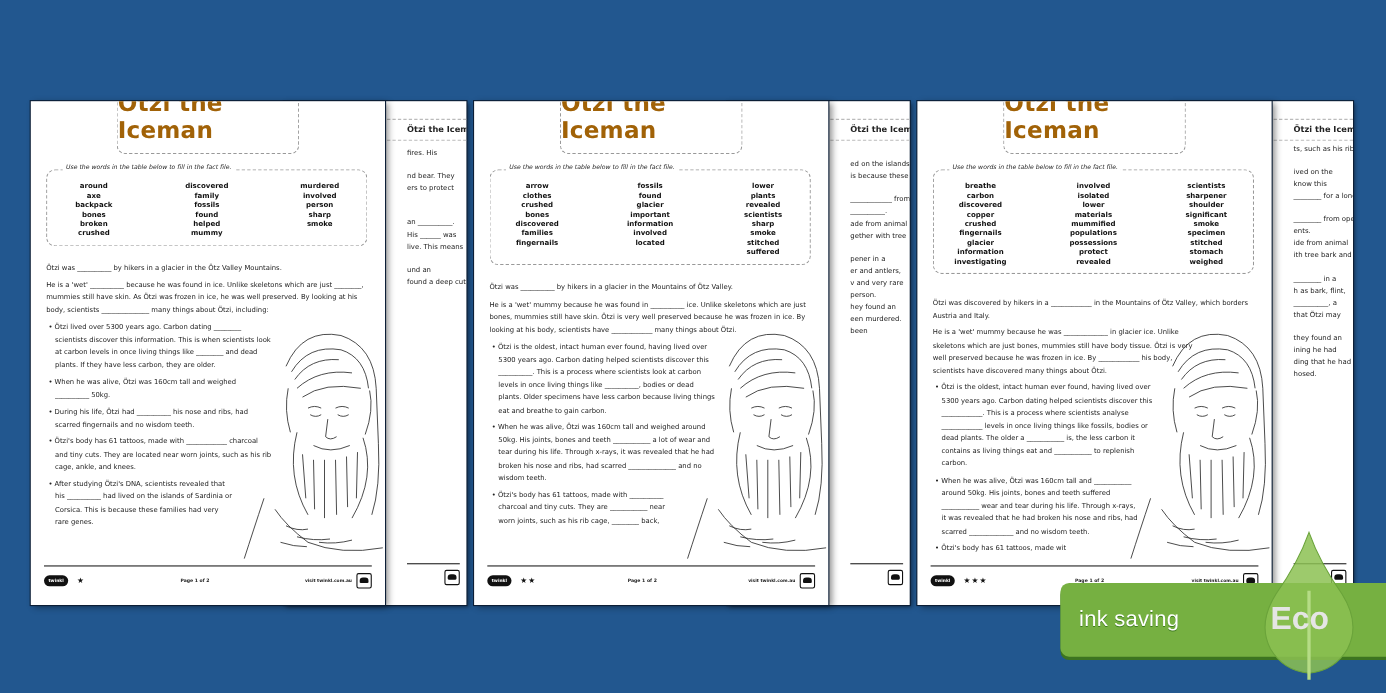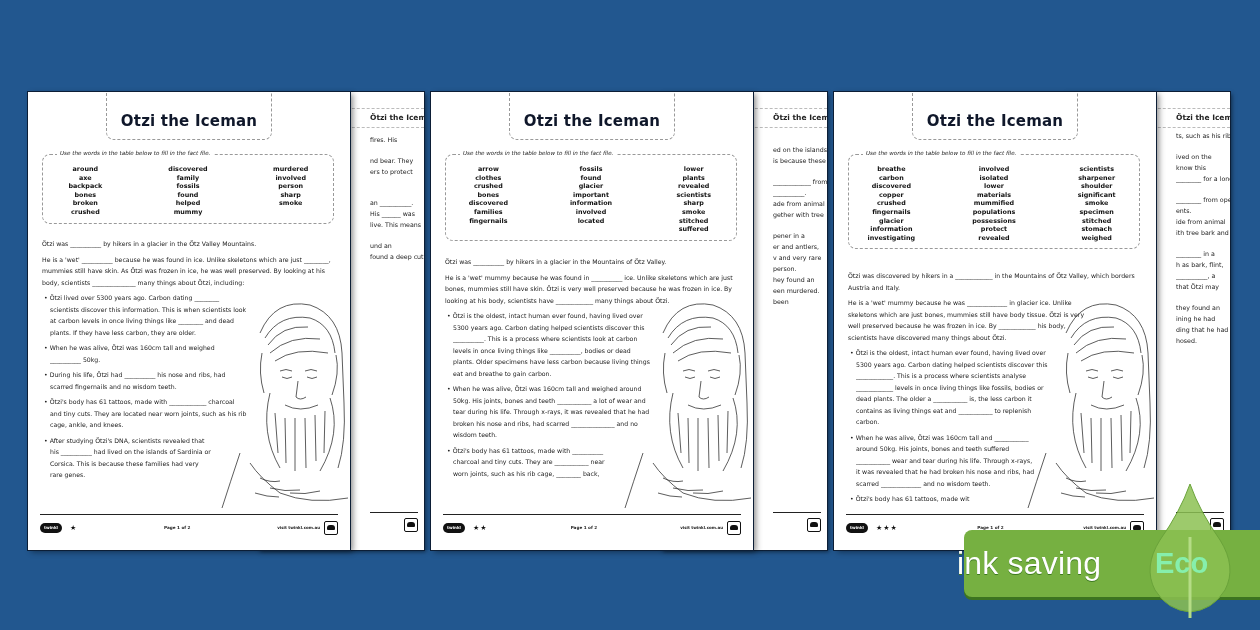--- a/index.html
+++ b/index.html
@@ -29,21 +29,21 @@
     .front-page {
       position: absolute; top: 0; left: 0; width: 322px; height: 458px;
       background: #fff; box-shadow: 0 0 0 1px #0c1e36, 3px 2px 6px rgba(0,0,0,.45);
       overflow: hidden;
     }
     .title-box {
       position: absolute; left: 78px; top: -2px; width: 166px; height: 50px;
       border: 1px dashed #999; border-top: none; border-radius: 0 0 8px 8px;
       display: flex; align-items: flex-end; justify-content: center; padding-bottom: 9px;
     }
-    .title-box span { font-size: 15px; font-weight: bold; color: #0f172a; letter-spacing: .2px; }
+    .title-box span { font-size: 21px; font-weight: bold; color: #a16207; letter-spacing: .2px; }
     .word-box {
       position: absolute; left: 14px; top: 62px; width: 292px;
       border: 1px dashed #999; border-radius: 8px; padding: 10px 6px 6px;
     }
     .word-box .instr {
       position: absolute; top: -5px; left: 14px; background: #fff; padding: 0 3px;
       font-size: 5.6px; color: #222; font-style: italic;
     }
     .word-cols { display: flex; justify-content: space-around; gap: 30px; }
     .word-col { display: flex; flex-direction: column; align-items: center; width: 33%; }
@@ -70,28 +70,28 @@
     .badge::after { content: ""; position: absolute; left: 2px; top: 3px; width: 8px; height: 5px; background: #111; border-radius: 3px 3px 1px 1px; }
     .foot-left { display: flex; align-items: center; }
     .foot-right { display: flex; align-items: center; }
 
     .eco-banner {
       position: absolute; left: 964px; top: 530px; width: 296px; height: 67px;
       background: #76b041; border-radius: 8px 0 0 8px;
       box-shadow: 0 3px 0 #3c7420;
     }
     .eco-text {
-      position: absolute; left: 957px; top: 543px; font-family: "Liberation Sans", sans-serif;
-      font-size: 32px; color: #fff; letter-spacing: .2px; line-height: 40px;
+      position: absolute; left: 981px; top: 543px; font-family: "Liberation Sans", sans-serif;
+      font-size: 20px; color: #fff; letter-spacing: .2px; line-height: 40px;
       text-shadow: 0 1px 0 #3d7a1f;
     }
     .eco-leaf { position: absolute; left: 1145px; top: 482px; width: 90px; height: 140px; }
     .eco-label {
       position: absolute; left: 1155px; top: 545px; font-family: "Liberation Sans", sans-serif;
-      font-size: 29px; font-weight: bold; color: #86efac; line-height: 36px;
+      font-size: 29px; font-weight: bold; color: #e5e5e5; line-height: 36px;
     }
   </style>
 </head>
 <body>
 
 <div class="set" style="left:28px;">
   <div class="back-page">
     <div class="bp-header">Ötzi the Iceman</div>
     <div class="bp-lines">
       <div class="bp-line">fires. His</div>

